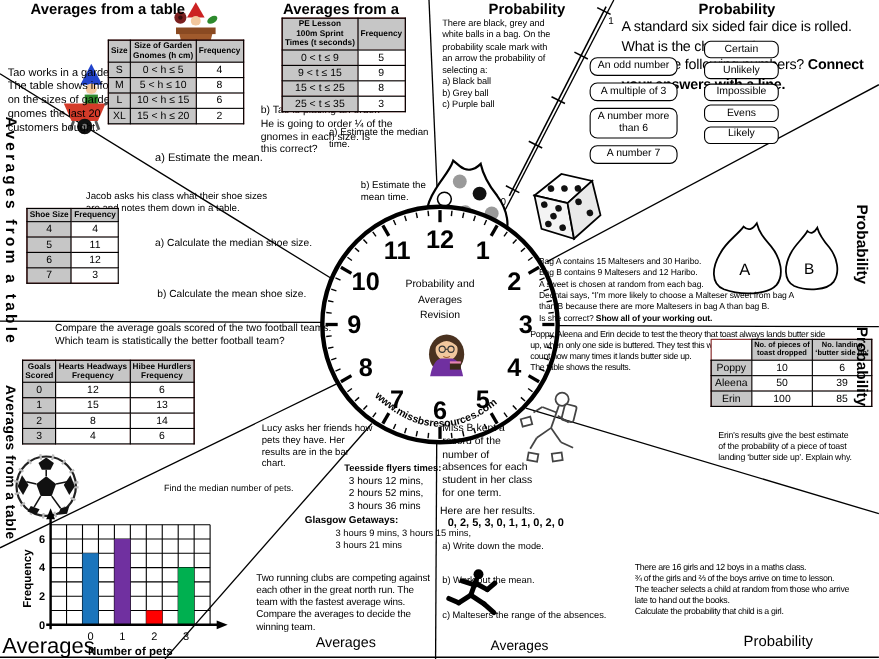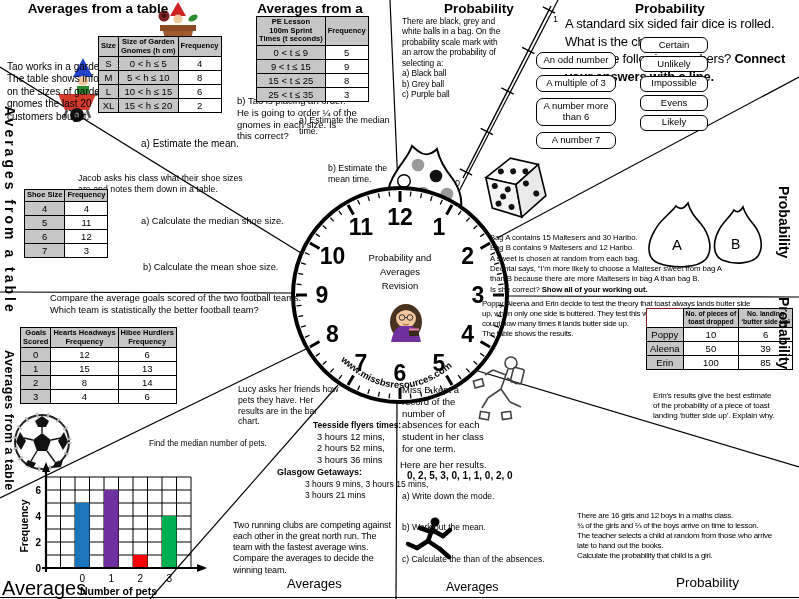--- a/index.html
+++ b/index.html
@@ -465,21 +465,21 @@
   <div class="abs t" style="left:402px;top:384px;width:102px;font-size:9.5px;">Miss B kept a
 record of the
 number of
 absences for each
 student in her class
 for one term.</div>
   <div class="abs t" style="left:400px;top:459px;width:110px;font-size:9.5px;">Here are her results.</div>
   <div class="abs" style="left:407px;top:470px;font-size:10px;font-weight:bold;">0, 2, 5, 3, 0, 1, 1, 0, 2, 0</div>
   <div class="abs" style="left:402px;top:491px;font-size:8.5px;">a)    Write down the mode.</div>
   <div class="abs" style="left:402px;top:522px;font-size:8.5px;">b)    Work out the mean.</div>
-  <div class="abs" style="left:402px;top:554px;font-size:8.5px;">c)    Calculate the than of the absences.</div>
+  <div class="abs" style="left:402px;top:554px;font-size:8.5px;">c)    Maltesers the range of the absences.</div>
 
   <div class="abs" style="left:313px;top:420px;font-size:8.5px;font-weight:bold;">Teesside flyers times:</div>
   <div class="abs t" style="left:317px;top:432px;width:85px;font-size:9.2px;">3 hours 12 mins,
 2 hours 52 mins,
 3 hours 36 mins</div>
   <div class="abs" style="left:277px;top:467px;font-size:9px;font-weight:bold;">Glasgow Getaways:</div>
   <div class="abs t" style="left:269px;top:479px;width:135px;font-size:8.5px;margin-left:36px;">3 hours 9 mins,  3 hours 15 mins,
 3 hours 21 mins</div>
   <div class="abs t" style="left:233px;top:520px;width:174px;font-size:9px;letter-spacing:-0.15px;">Two running clubs are competing against
 each other in the great north run. The

